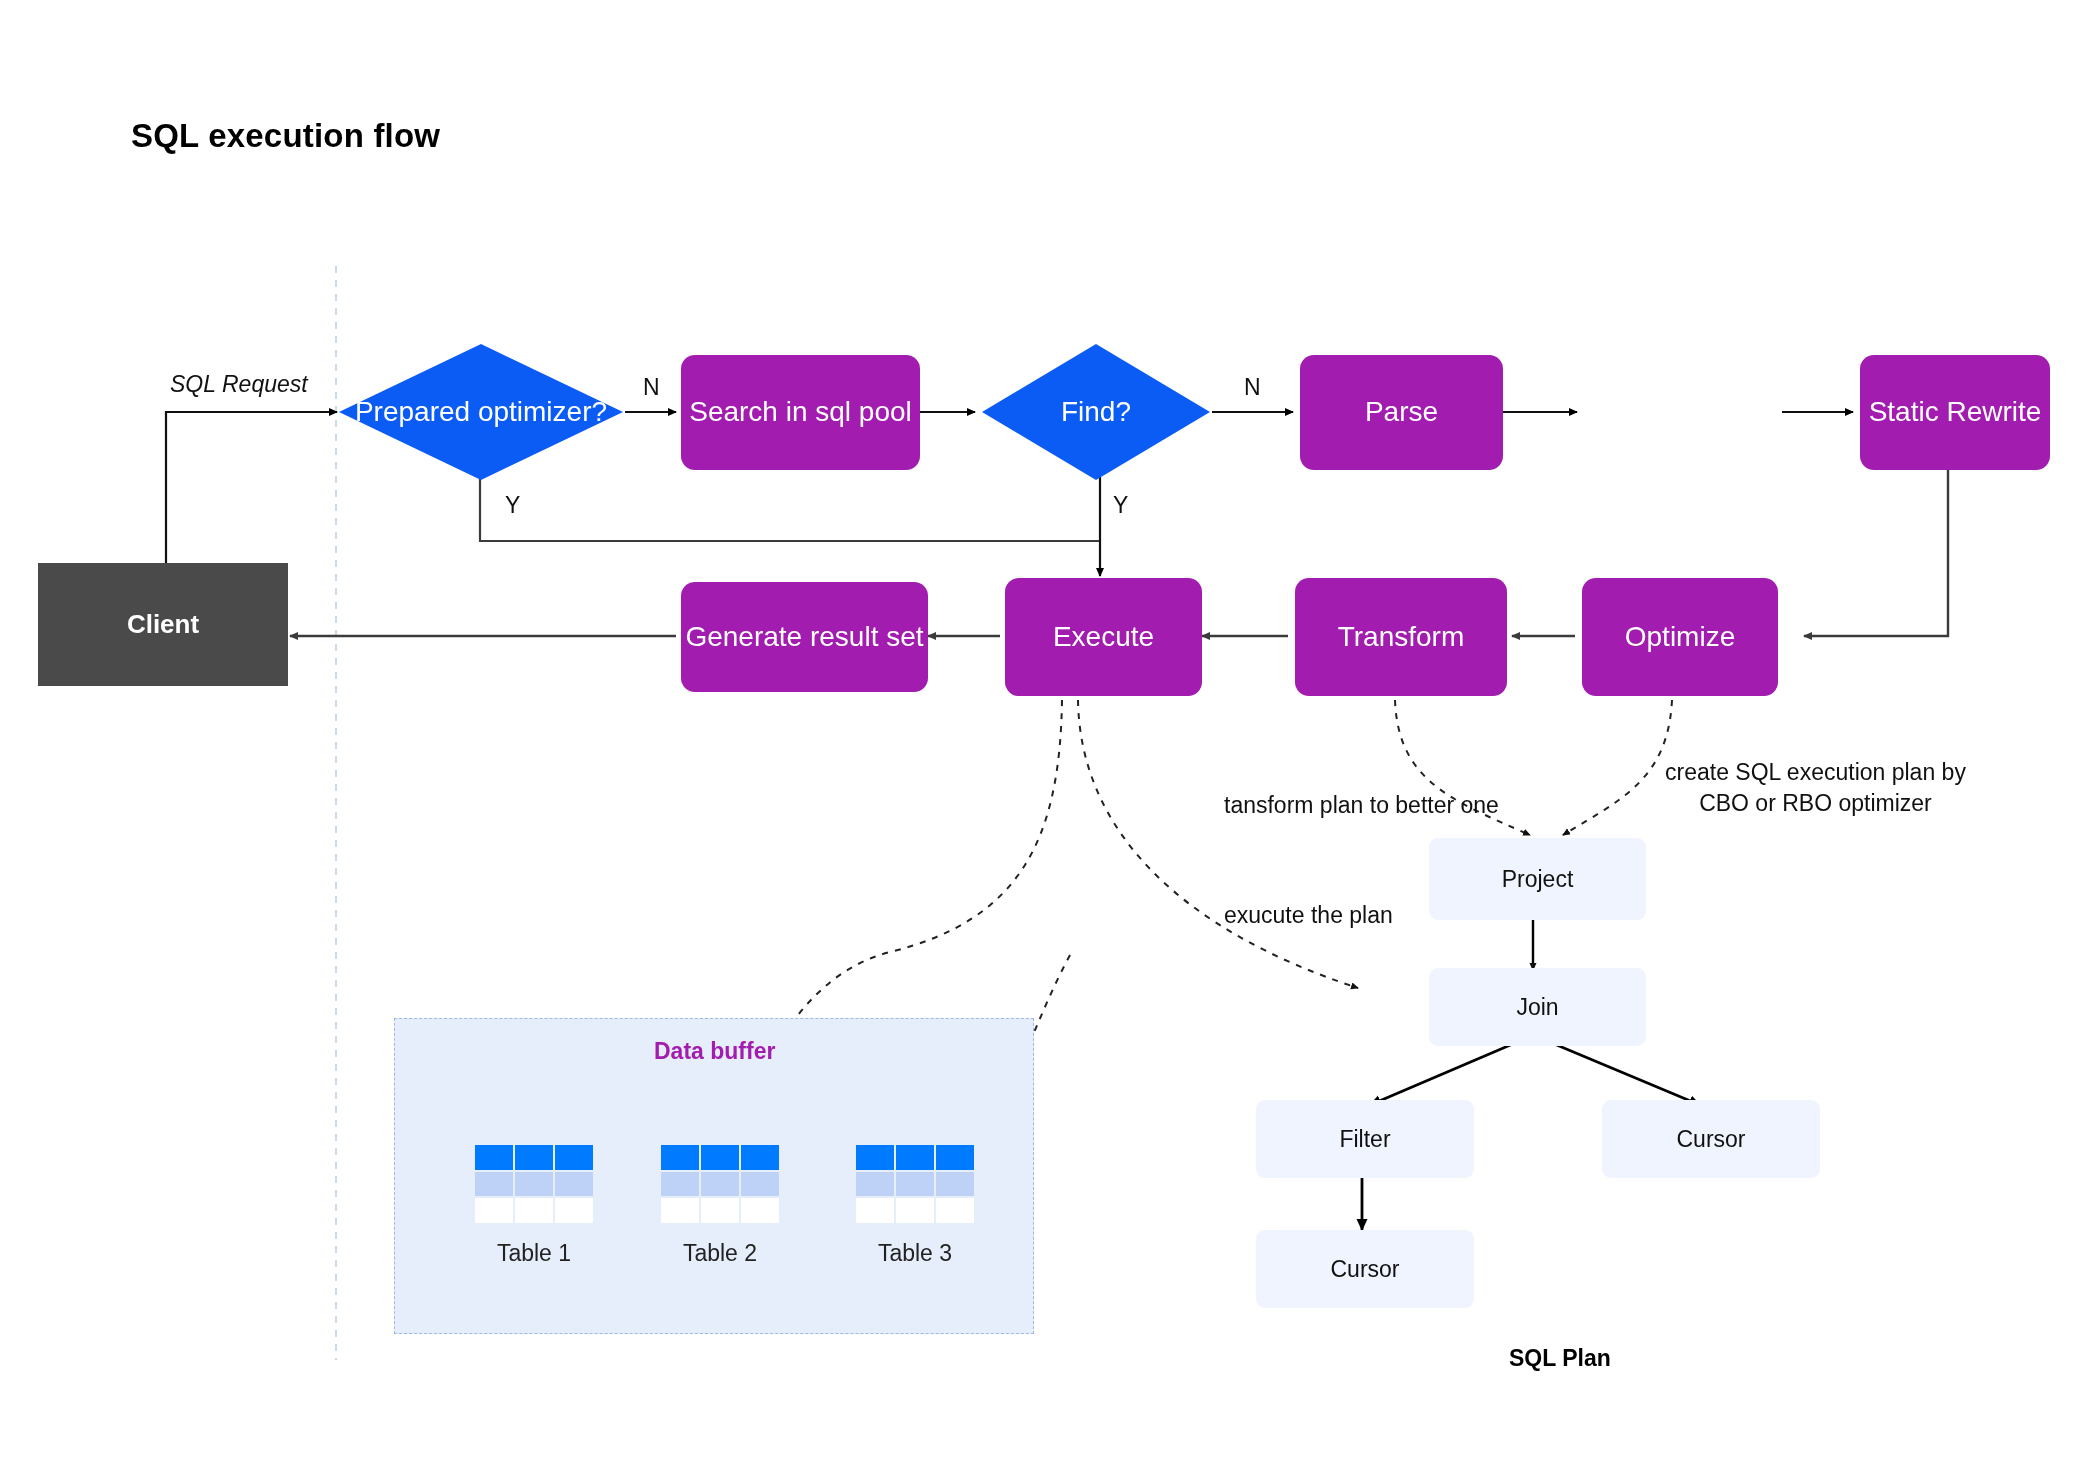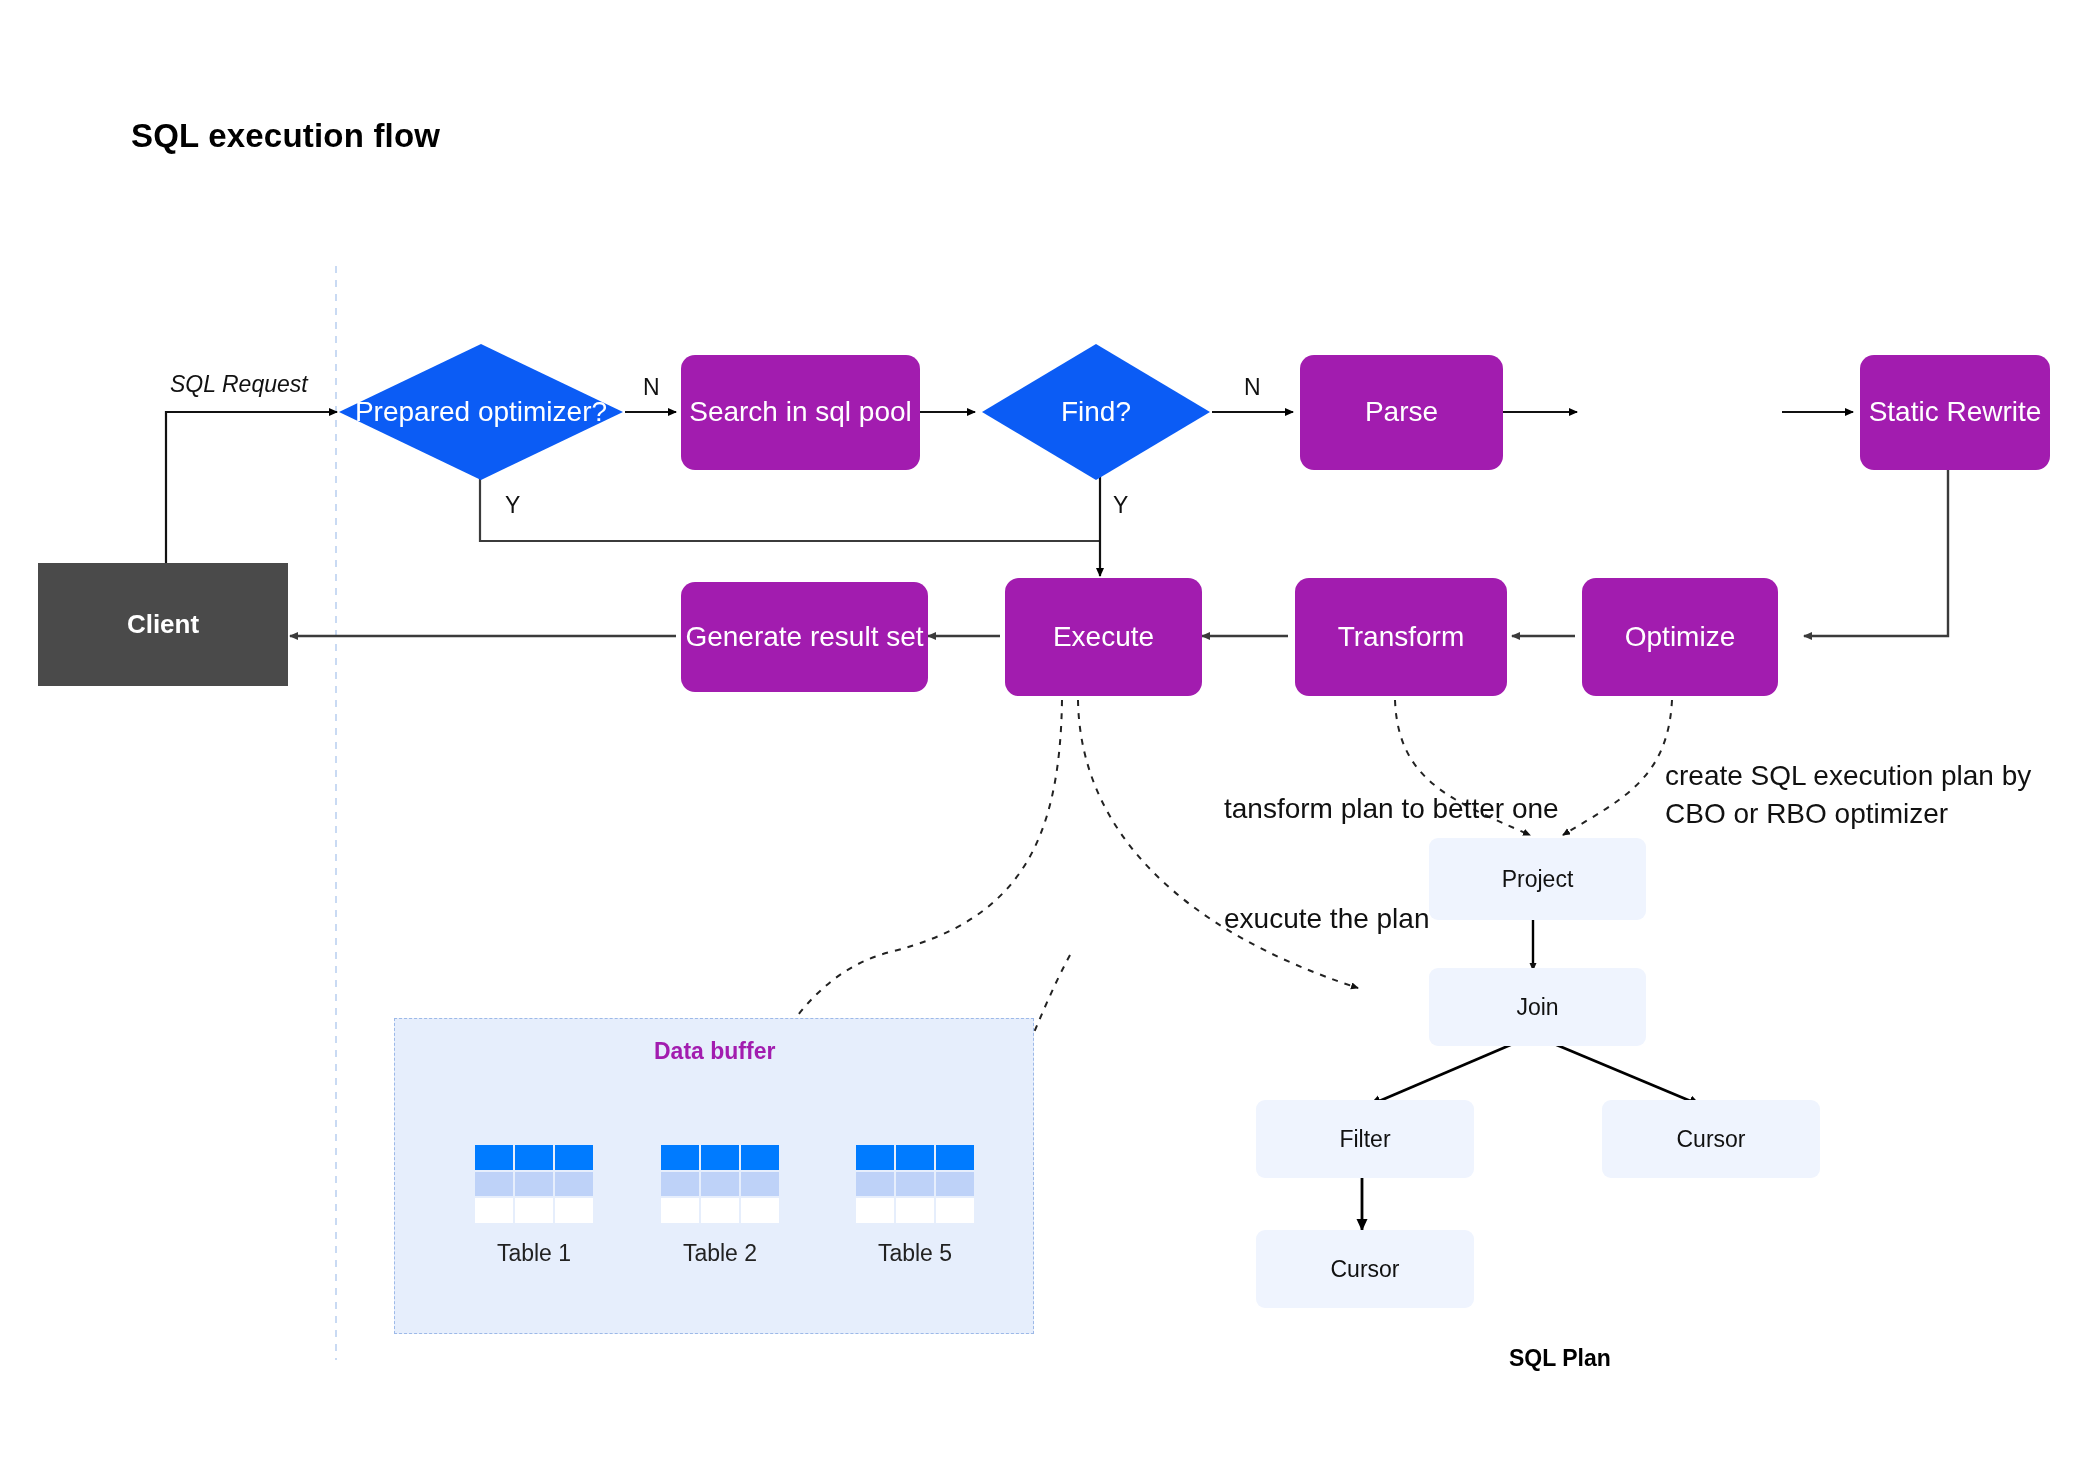--- a/index.html
+++ b/index.html
@@ -10,21 +10,21 @@
   .title{position:absolute;left:131px;top:117px;font-size:33px;font-weight:bold;color:#000;letter-spacing:.2px;}
 
   .node{position:absolute;display:flex;align-items:center;justify-content:center;text-align:center;box-sizing:border-box;}
   .proc{background:#a21caf;color:#fff;border-radius:14px;font-size:28px;line-height:1.15;}
   .client{background:#4A4A4A;color:#fff;font-size:26px;font-weight:bold;border-radius:0;}
   .diamond-wrap{position:absolute;}
   .diamond-wrap svg{position:absolute;left:0;top:0;}
   .diamond-label{position:absolute;left:0;top:0;width:100%;height:100%;display:flex;align-items:center;justify-content:center;color:#fff;font-size:28px;white-space:nowrap;}
 
   .edge-label{position:absolute;font-size:23px;color:#111;white-space:nowrap;}
-  .note{position:absolute;font-size:28px;color:#111;line-height:1.35;}
+  .note{position:absolute;font-size:23px;color:#111;line-height:1.35;text-align:center;}
 
   .buffer{position:absolute;background:#E6EEFC;border:1.5px dashed #9DB9E8;box-sizing:border-box;}
   .buffer-title{position:absolute;font-size:23px;font-weight:bold;color:#a21caf;}
 
   .tbl{position:absolute;display:grid;grid-template-columns:repeat(3,1fr);grid-template-rows:repeat(3,1fr);gap:2px;background:#E6EEFC;}
   .cell{width:100%;height:100%;}
   .c-head{background:#007BFF;}
   .c-mid{background:#BED2F8;}
   .c-empty{background:#ffffff;}
   .tbl-cap{position:absolute;font-size:23px;color:#222;text-align:center;}
@@ -197,21 +197,21 @@
     <div class="cell c-head"></div>
     <div class="cell c-head"></div>
     <div class="cell c-head"></div>
     <div class="cell c-mid"></div>
     <div class="cell c-mid"></div>
     <div class="cell c-mid"></div>
     <div class="cell c-empty"></div>
     <div class="cell c-empty"></div>
     <div class="cell c-empty"></div>
   </div>
-  <div class="tbl-cap" style="left:856px;top:1240px;width:118px;">Table 5</div>
+  <div class="tbl-cap" style="left:856px;top:1240px;width:118px;">Table 3</div>
 
   <div class="plan" style="left:1429px;top:968px;width:217px;height:78px;">
     <span>Join</span>
   </div>
 
   <div class="plan" style="left:1429px;top:838px;width:217px;height:82px;">
     <span>Project</span>
   </div>
 
   <div class="plan" style="left:1256px;top:1100px;width:218px;height:78px;">

